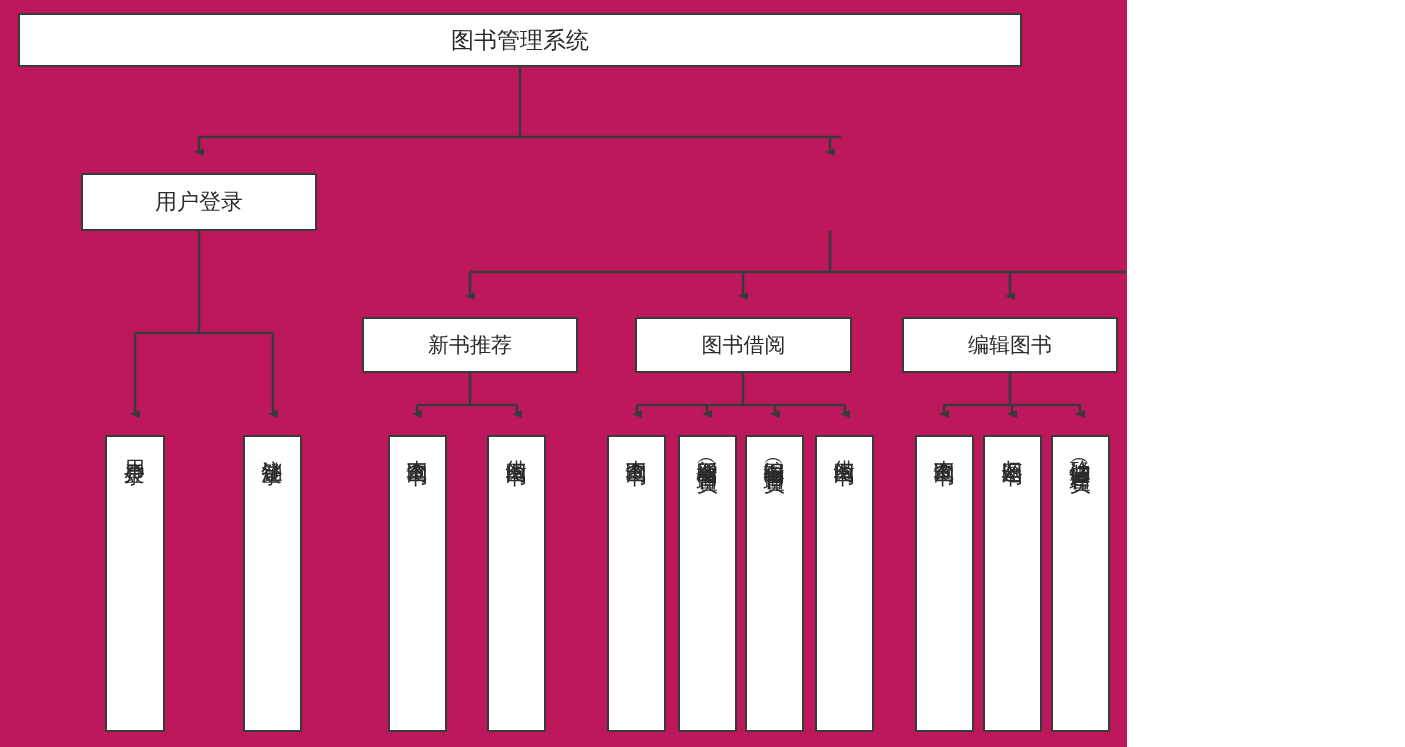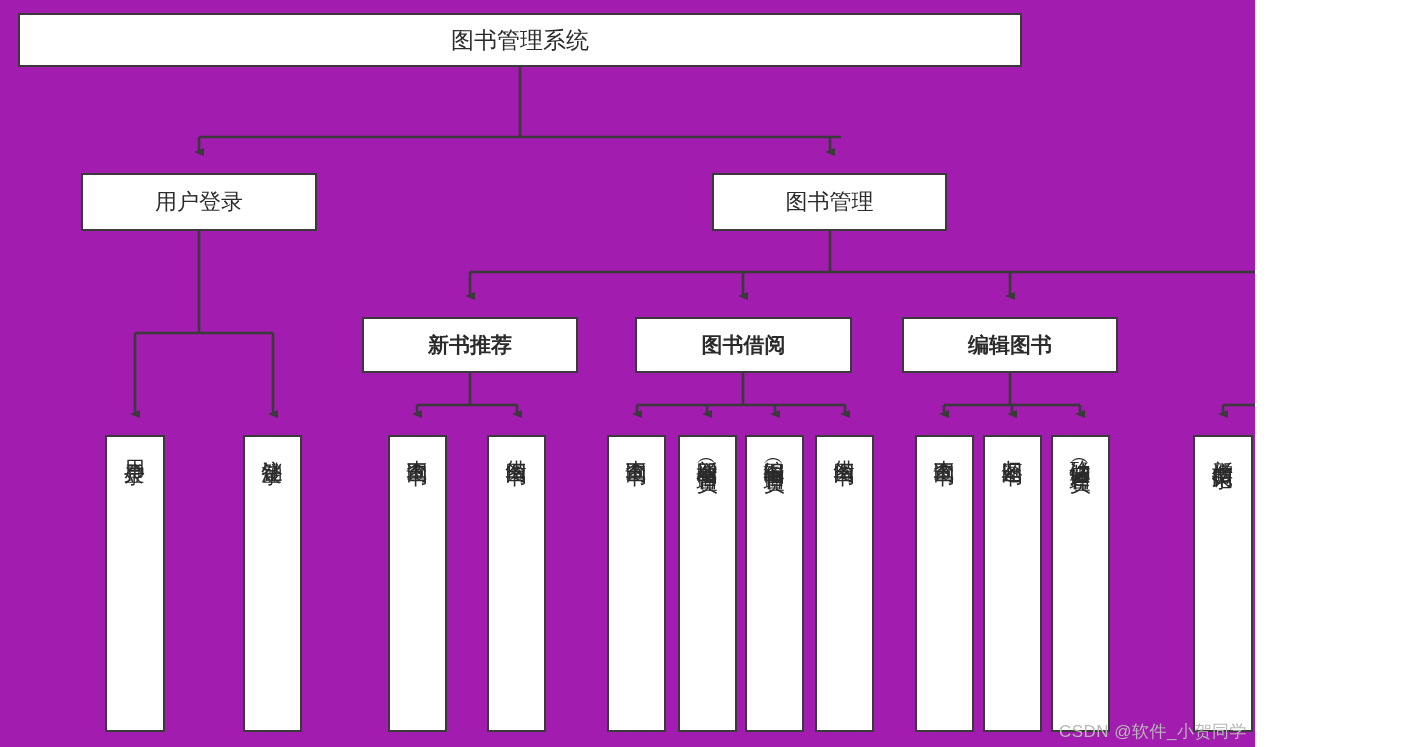--- a/index.html
+++ b/index.html
@@ -5,23 +5,23 @@
   html, body {
     margin: 0;
     padding: 0;
     background: #ffffff;
   }
   body {
     font-family: "Liberation Sans", "DejaVu Sans", sans-serif;
   }
   #canvas {
     position: relative;
-    width: 1255px;
+    width: 1127px;
     height: 747px;
-    background: #a21caf;
+    background: #be185d;
     overflow: hidden;
   }
   #edges {
     position: absolute;
     left: 0;
     top: 0;
     width: 1405px;
     height: 747px;
   }
   .node {
@@ -37,21 +37,20 @@
     line-height: 1.08;
   }
   .node.root {
     font-size: 23px;
   }
   .node.level1 {
     font-size: 22px;
   }
   .node.level2 {
     font-size: 21px;
-    font-weight: bold;
   }
   .node.leaf {
     font-size: 21px;
     align-items: flex-start;
     justify-content: center;
     padding-top: 6px;
   }
   .vtext {
     writing-mode: vertical-rl;
     text-orientation: upright;
@@ -132,23 +131,20 @@
     </g>
   </svg>
 
   <div class="node root" id="node-root" style="left: 18px; top: 13px; width: 1004px; height: 54px;">
     <span>图书管理系统</span>
   </div>
 
   <div class="node level1" id="node-l1-0" style="left: 81px; top: 173px; width: 236px; height: 58px;">
     <span>用户登录</span>
   </div>
-  <div class="node level1" id="node-l1-1" style="left: 712px; top: 173px; width: 235px; height: 58px;">
-    <span>图书管理</span>
-  </div>
 
   <div class="node level2" id="node-l2-0" style="left: 362px; top: 317px; width: 216px; height: 56px;">
     <span>新书推荐</span>
   </div>
   <div class="node level2" id="node-l2-1" style="left: 635px; top: 317px; width: 217px; height: 56px; justify-content: center;">
     <span>图书借阅</span>
   </div>
   <div class="node level2" id="node-l2-2" style="left: 902px; top: 317px; width: 216px; height: 56px;">
     <span>编辑图书</span>
   </div>
@@ -186,14 +182,13 @@
   <div class="node leaf leaf-top" id="node-leaf-10" style="left: 1051px; top: 435px; width: 59px; height: 297px;">
     <span class="vtext">确认归还（管理员）</span>
   </div>
   <div class="node leaf leaf-mid" id="node-leaf-11" style="left: 1193px; top: 435px; width: 60px; height: 297px;">
     <span class="vtext">新增借阅记录</span>
   </div>
   <div class="node leaf leaf-mid" id="node-leaf-12" style="left: 1313px; top: 435px; width: 60px; height: 297px;">
     <span class="vtext">查询借阅记录</span>
   </div>
 
-  <div id="watermark">CSDN @软件_小贺同学</div>
 </div>
 
 </body></html>

